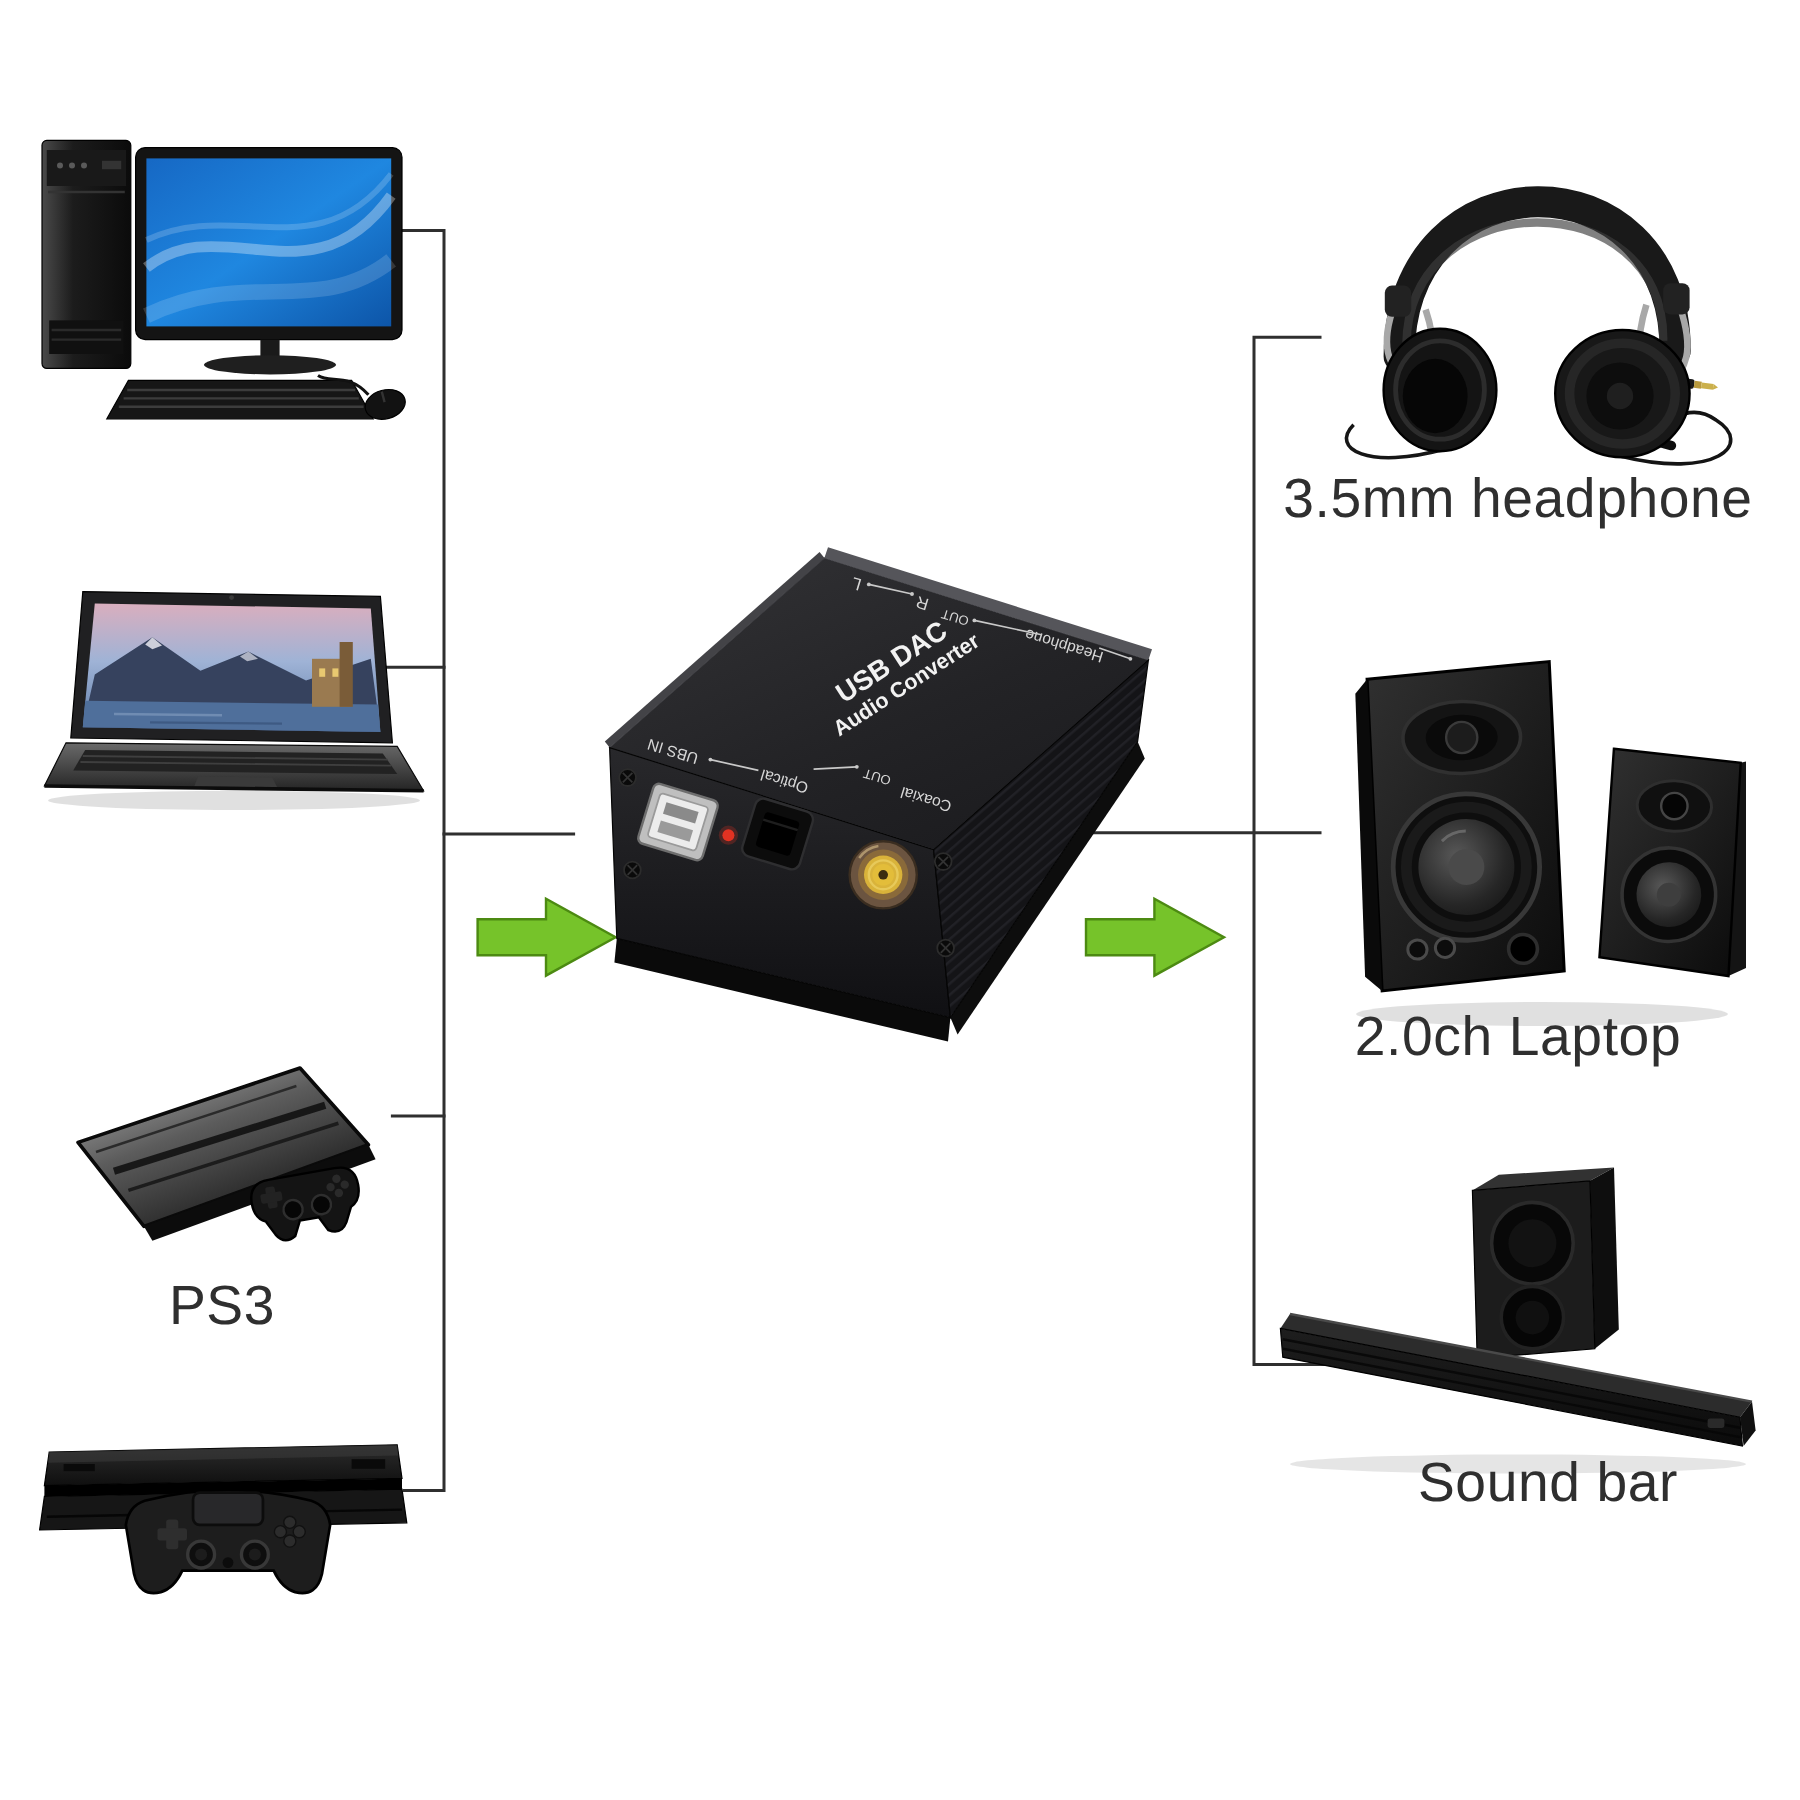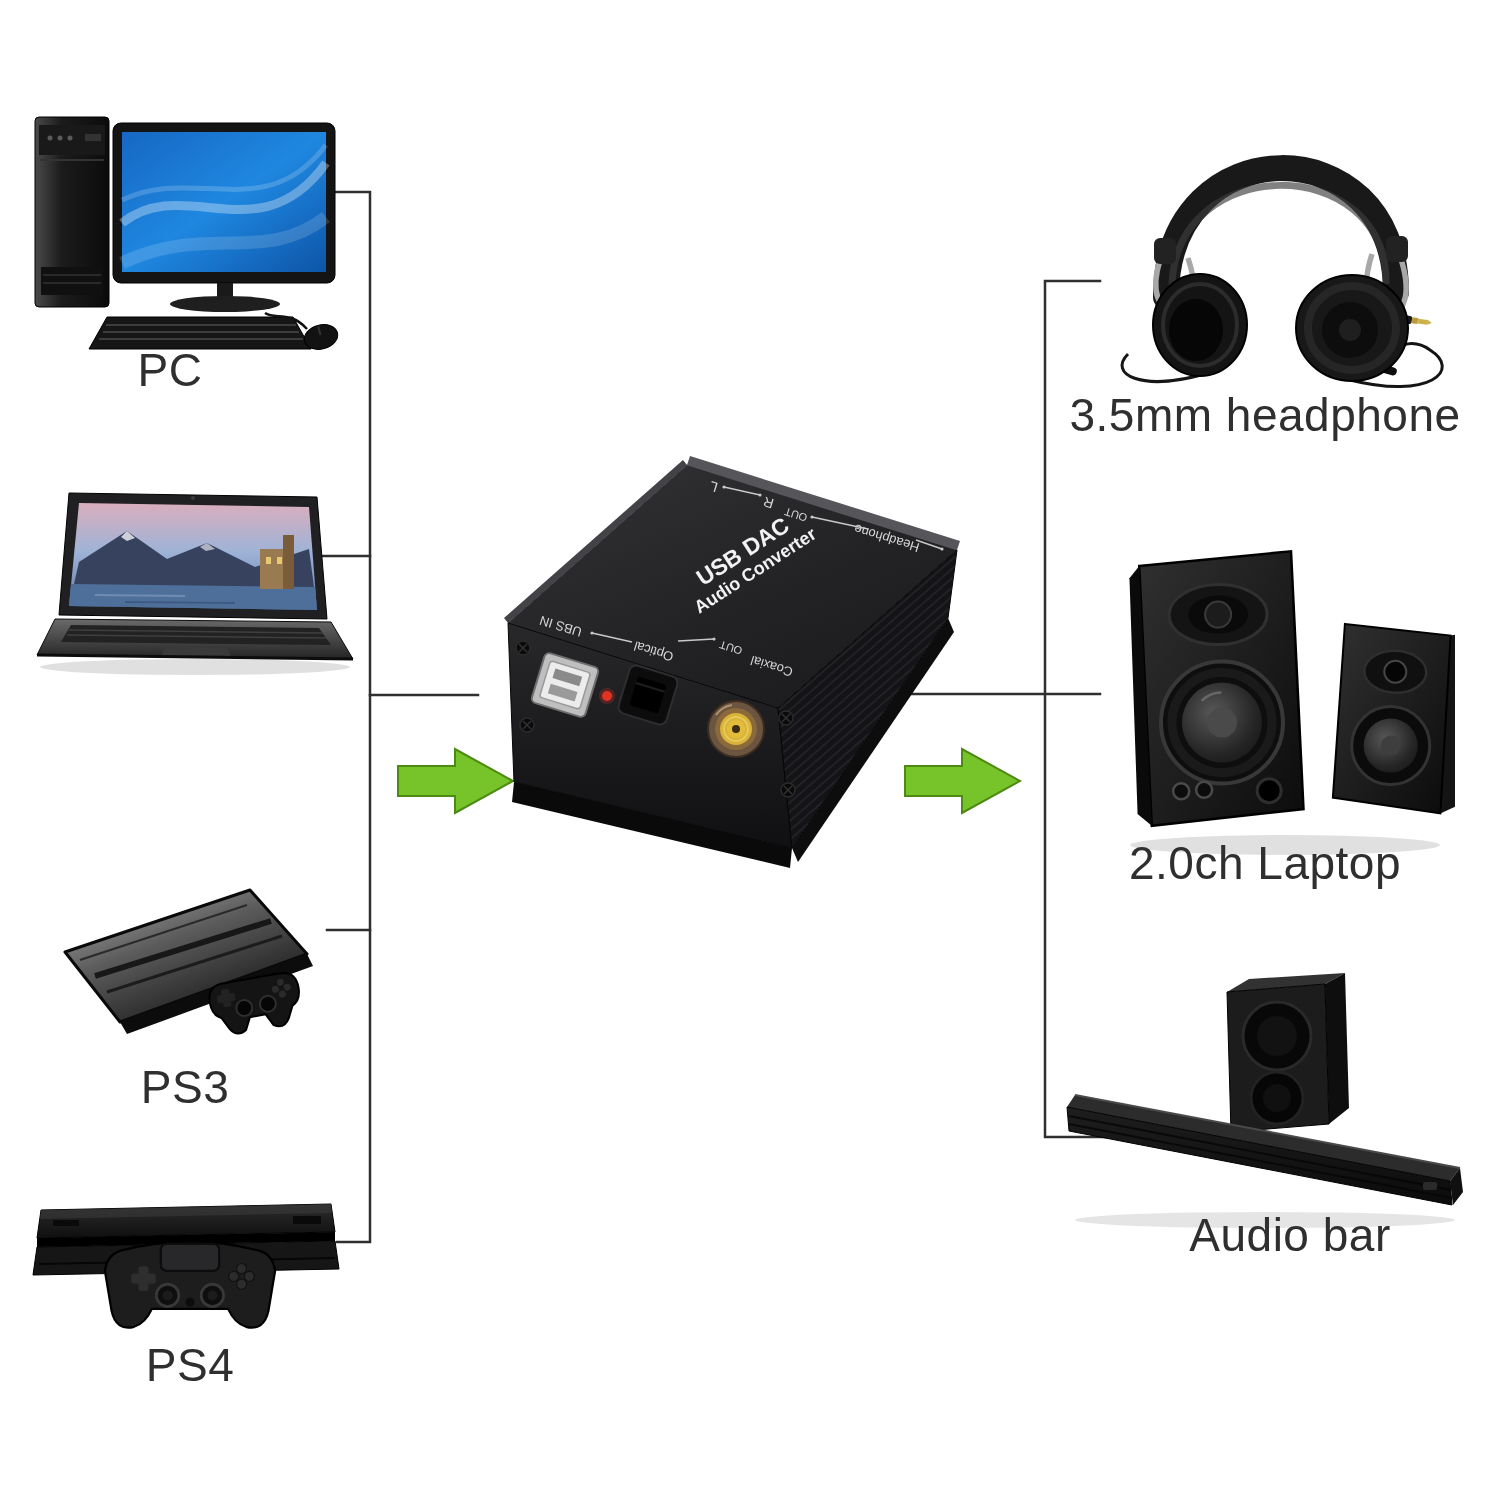--- a/index.html
+++ b/index.html
@@ -372,20 +372,18 @@
       <polygon points="12,149 395,223 397,247 14,173" fill="url(#barGrad)" stroke="#000"></polygon>
       <polygon points="395,223 405,210 408,234 398,247" fill="#101010"></polygon>
       <line x1="20" y1="137" x2="405" y2="210" stroke="#4a4a4a" stroke-width="2"></line>
       <line x1="14" y1="158" x2="396" y2="232" stroke="#060606" stroke-width="2" opacity="0.8"></line>
       <line x1="14" y1="166" x2="397" y2="240" stroke="#060606" stroke-width="2" opacity="0.8"></line>
       <rect x="368" y="224" width="14" height="8" rx="2" fill="#2a2a2a"></rect>
     </g>
     <ellipse cx="210" cy="262" rx="190" ry="8" fill="#000" opacity="0.1"></ellipse>
   </svg>
 
-  <div class="item-label" style="left:70px;top:345px;width:200px">PC</div>
   <div class="item-label" style="left:85px;top:1062px;width:200px">PS3</div>
-  <div class="item-label" style="left:90px;top:1340px;width:200px">PS4</div>
   <div class="item-label" style="left:1040px;top:390px;width:450px">3.5mm headphone</div>
   <div class="item-label" style="left:1090px;top:838px;width:350px">2.0ch Laptop</div>
-  <div class="item-label" style="left:1140px;top:1210px;width:300px">Audio bar</div>
+  <div class="item-label" style="left:1140px;top:1210px;width:300px">Sound bar</div>
 
 </div>
 
 </body></html>

